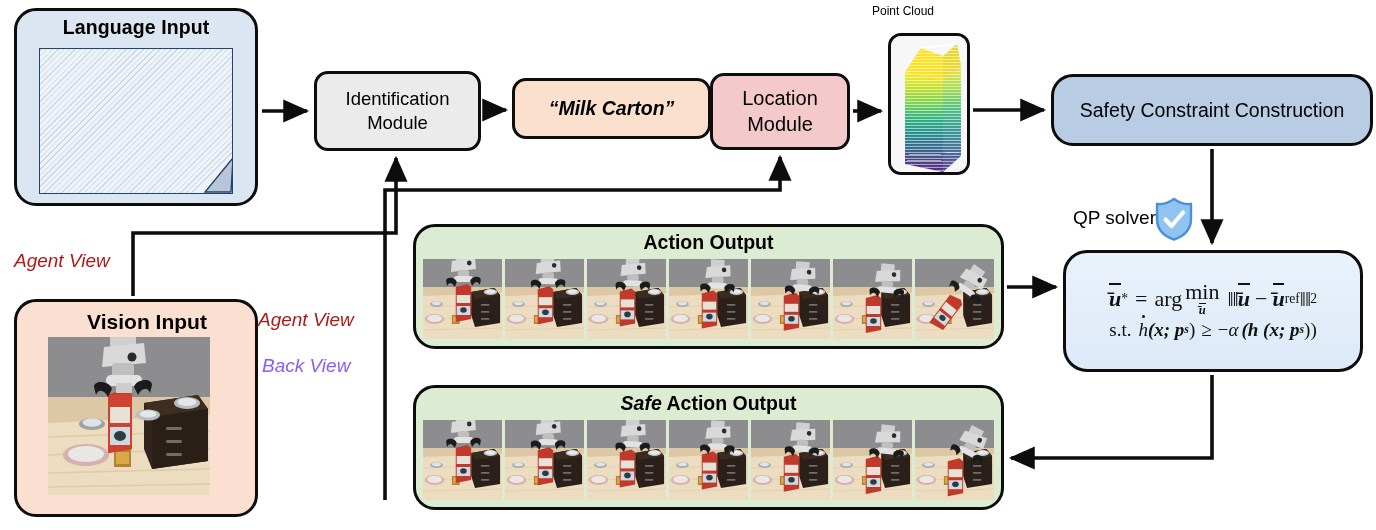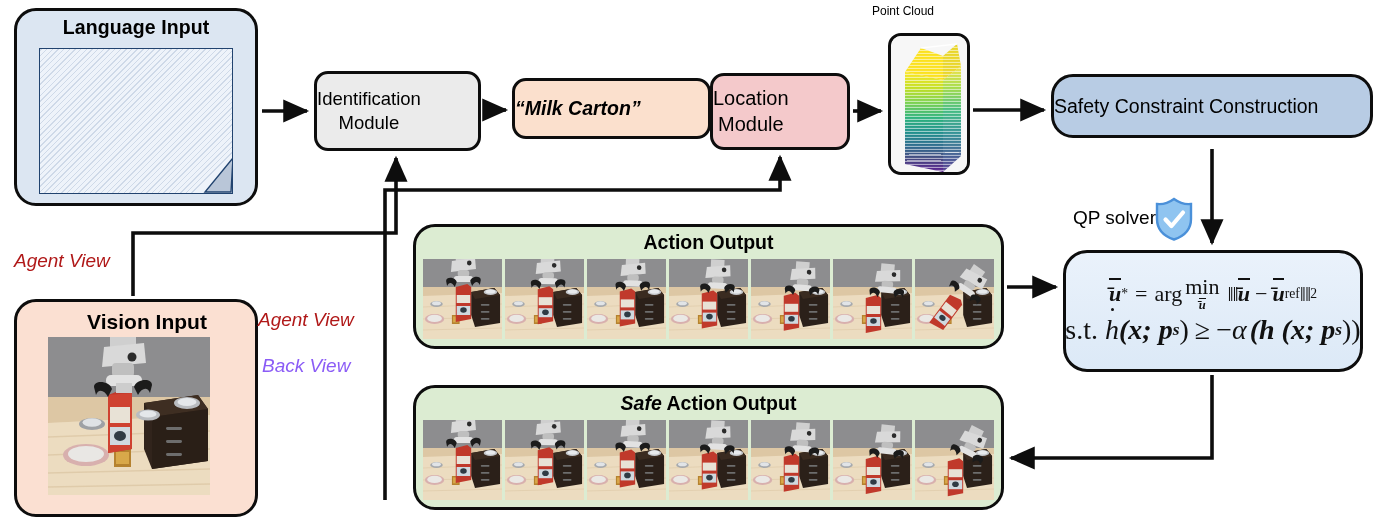--- a/index.html
+++ b/index.html
@@ -5,21 +5,21 @@
 <style>
   html,body{margin:0;padding:0;background:#ffffff;}
   body{width:1376px;height:530px;position:relative;overflow:hidden;
        font-family:"Liberation Sans","DejaVu Sans",sans-serif;color:#000;}
   #stage{position:absolute;left:0;top:0;width:1376px;height:530px;}
 
   .abs{position:absolute;box-sizing:border-box;}
 
   
   .box{border:3.5px solid #0d0d0d;border-radius:14px;display:flex;
-       align-items:center;justify-content:flex-start;text-align:center;
+       align-items:center;justify-content:center;text-align:center;
        box-sizing:border-box;}
   .box-lg-radius{border-radius:22px;}
 
   
   #lang-panel{left:14px;top:8px;width:244px;height:198px;background:#dce6f2;
               border:3.5px solid #0d0d0d;border-radius:22px;}
   #lang-title{left:14px;top:16px;width:244px;text-align:center;
               font-size:19.5px;font-weight:bold;letter-spacing:.1px;}
   #lang-note{left:39px;top:48px;width:194px;height:146px;
              border:1.6px solid #21436f;box-sizing:border-box;
@@ -38,33 +38,33 @@
   #ident-box{left:314px;top:71px;width:167px;height:80px;background:#ebebeb;
              font-size:18.5px;line-height:1.28;}
   #milk-box{left:512px;top:78px;width:199px;height:61px;background:#fbe0cd;
             font-size:19.5px;font-weight:bold;font-style:italic;}
   #obstacle-label{left:492px;top:48px;width:206px;text-align:center;font-size:19px;}
   #loc-box{left:710px;top:73px;width:140px;height:77px;background:#f4c9cb;
            font-size:20px;line-height:1.28;}
   #pc-label{left:872px;top:4px;width:116px;text-align:left;font-size:12px;}
   #pc-box{left:888px;top:33px;width:82px;height:142px;background:#f7f7f7;
           border:3.5px solid #0d0d0d;border-radius:13px;overflow:hidden;}
-  #safety-box{left:1051px;top:74px;width:322px;height:64px;background:#b8cce4;
+  #safety-box{left:1051px;top:74px;width:322px;height:72px;background:#b8cce4;
               font-size:19.5px;}
 
   
   #qp-box{left:1063px;top:250px;width:300px;height:122px;
           background:linear-gradient(180deg,#eaf2fb 0%,#dce9f7 100%);
           border:3.5px solid #0d0d0d;border-radius:24px;
           display:flex;flex-direction:column;align-items:center;
           justify-content:center;font-family:"Liberation Serif","DejaVu Serif",serif;}
   .mathline{display:flex;align-items:center;justify-content:center;
             white-space:nowrap;color:#111;}
   #qp-l1{font-size:22px;margin-bottom:2px;}
-  #qp-l2{font-size:28px;align-items:center;}
+  #qp-l2{font-size:19px;align-items:center;}
   .ital{font-style:italic;}
   .bolditalserif{font-style:italic;font-weight:bold;}
   .ovl{position:relative;display:inline-block;}
   .ovl::before{content:"";position:absolute;left:4%;right:4%;top:-.14em;
                height:1.6px;background:#111;}
   .argmin{display:inline-flex;flex-direction:column;align-items:center;
           line-height:1;margin:0 3px;}
   .argmin .sub{font-size:12.5px;margin-top:1px;}
   .sub{font-size:.62em;vertical-align:-.28em;}
   .sup{font-size:.62em;vertical-align:.55em;}

